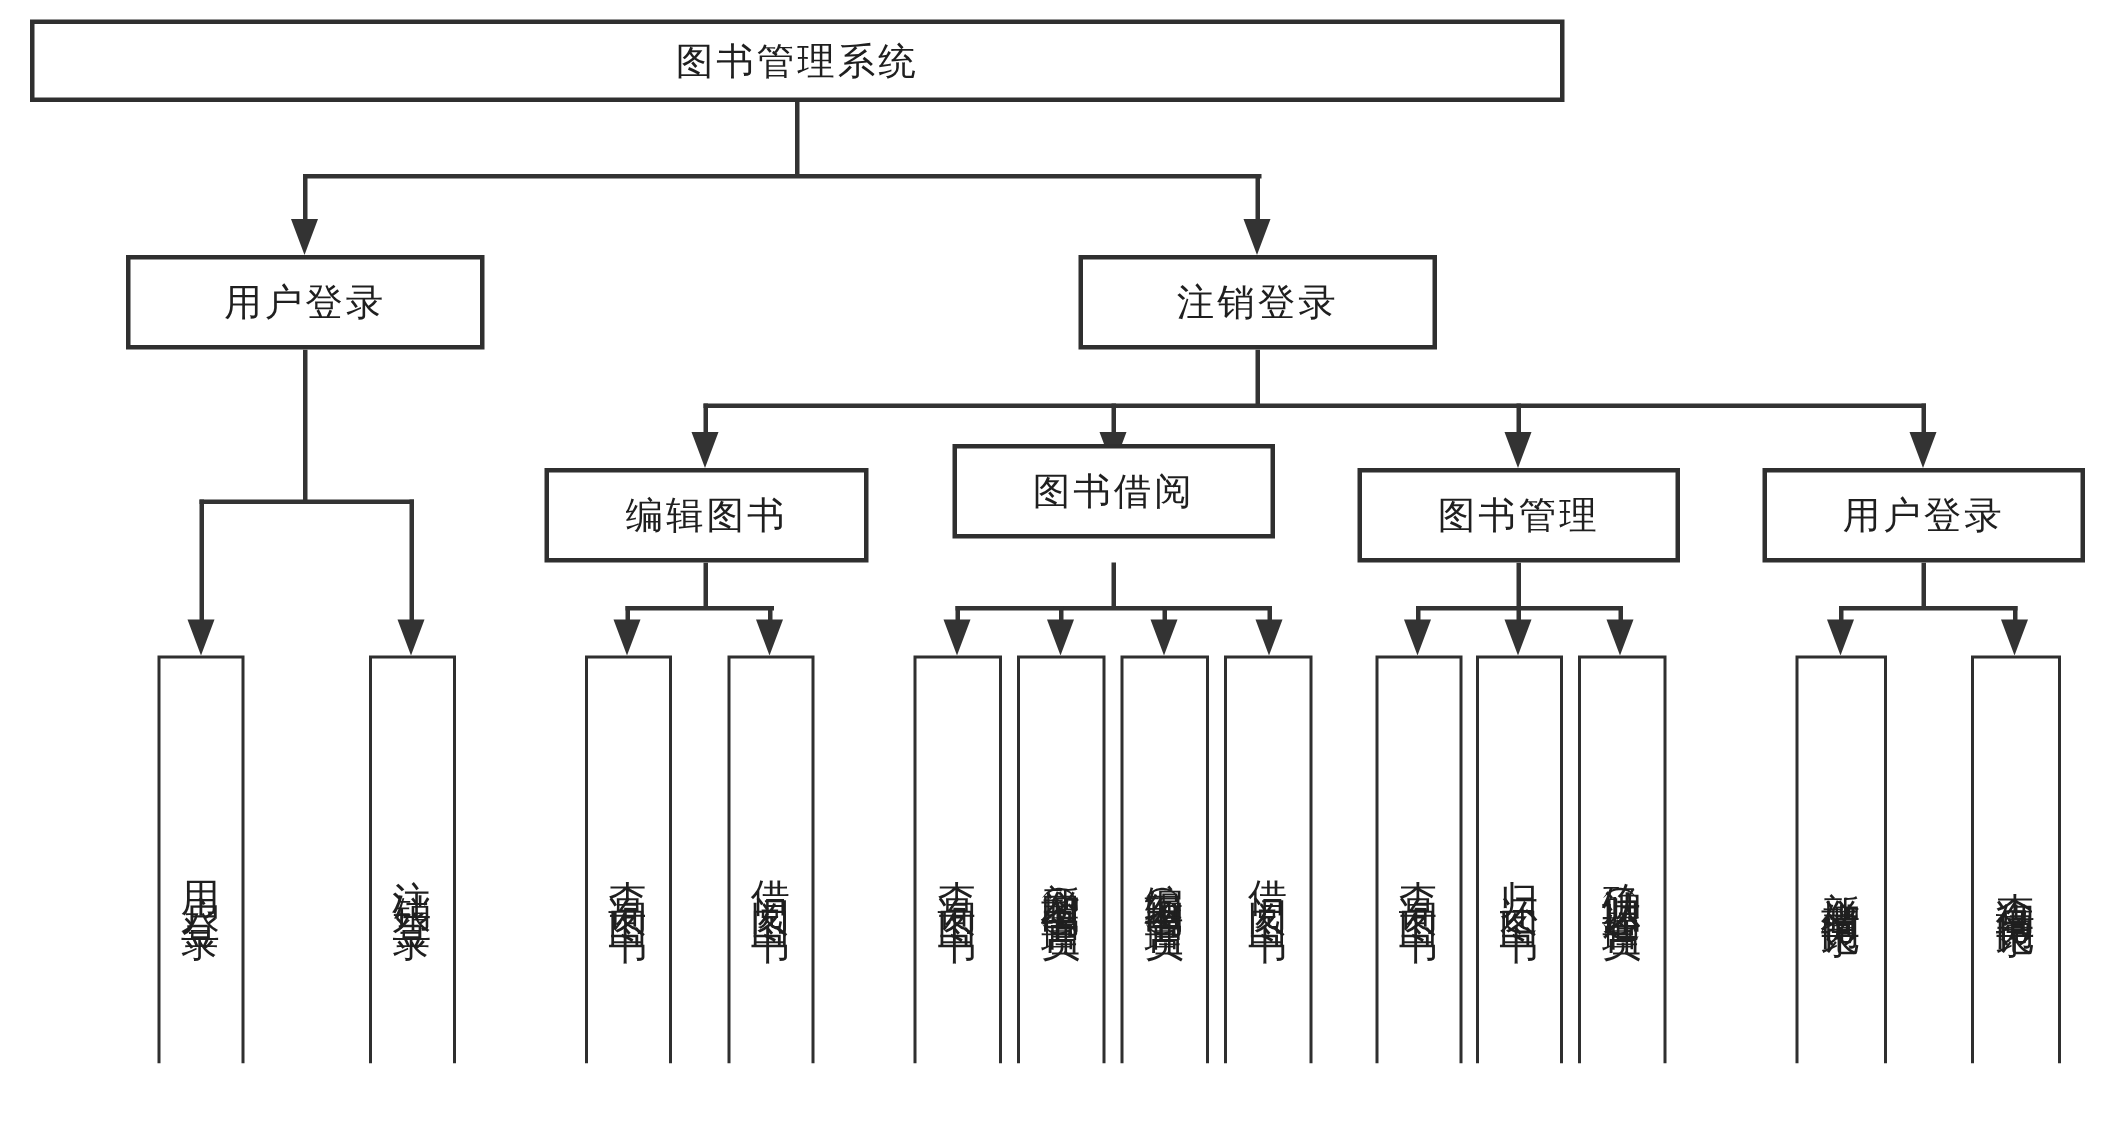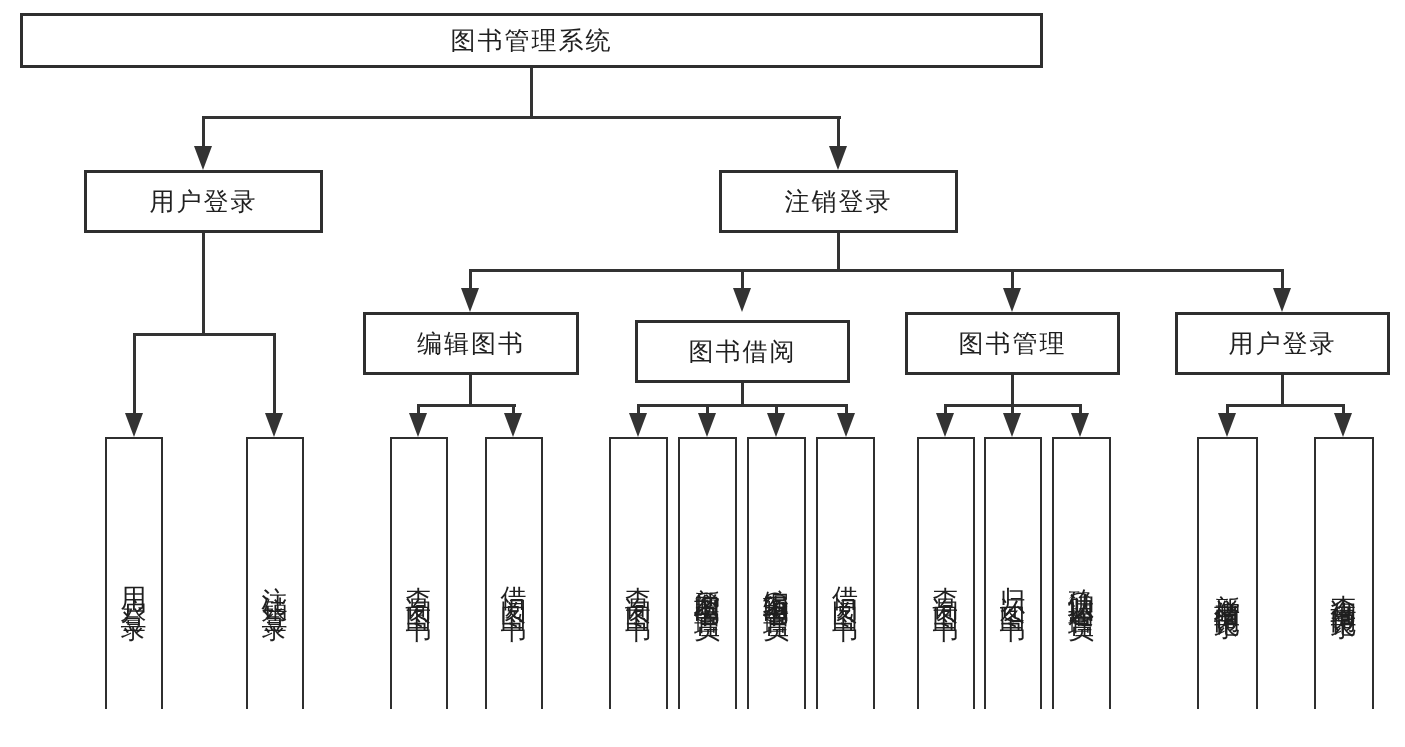--- a/index.html
+++ b/index.html
@@ -65,21 +65,21 @@
   <div class="vline" style="left:741px;top:269px;height:21px;"></div>
   <div class="arrow" style="left:733px;top:288px;"></div>
   <div class="vline" style="left:1011px;top:269px;height:21px;"></div>
   <div class="arrow" style="left:1003px;top:288px;"></div>
   <div class="vline" style="left:1281px;top:269px;height:21px;"></div>
   <div class="arrow" style="left:1273px;top:288px;"></div>
 
   <div class="box" style="left:363px;top:312px;width:216px;height:63px;">
     <span>编辑图书</span>
   </div>
-  <div class="box" style="left:635px;top:320px;width:215px;height:63px;justify-content:center;">
+  <div class="box" style="left:635px;top:296px;width:215px;height:63px;justify-content:center;">
     <span>图书借阅</span>
   </div>
   <div class="box" style="left:905px;top:312px;width:215px;height:63px;">
     <span>图书管理</span>
   </div>
   <div class="box" style="left:1175px;top:312px;width:215px;height:63px;">
     <span>用户登录</span>
   </div>
 
   <div class="vline" style="left:469px;top:375px;height:31px;"></div>

